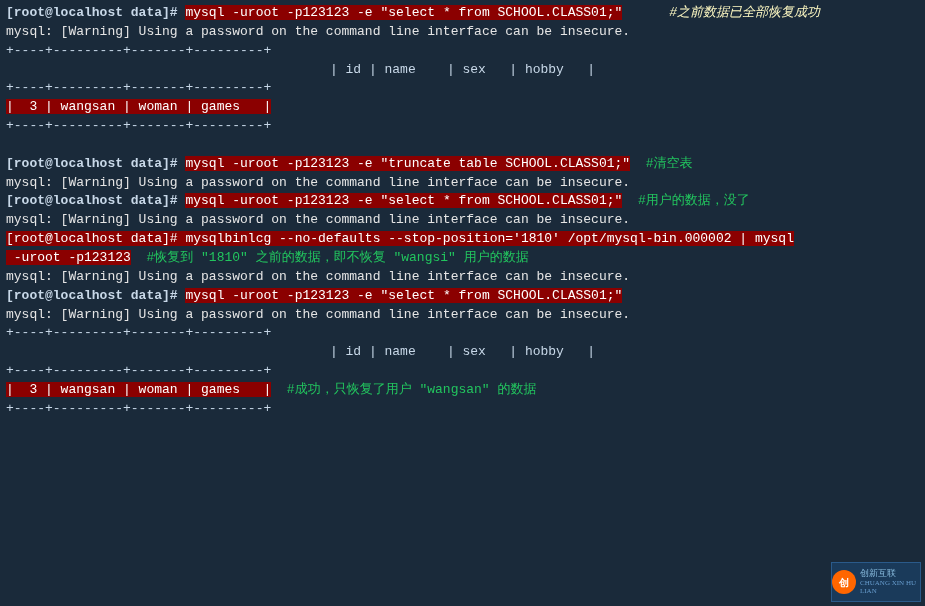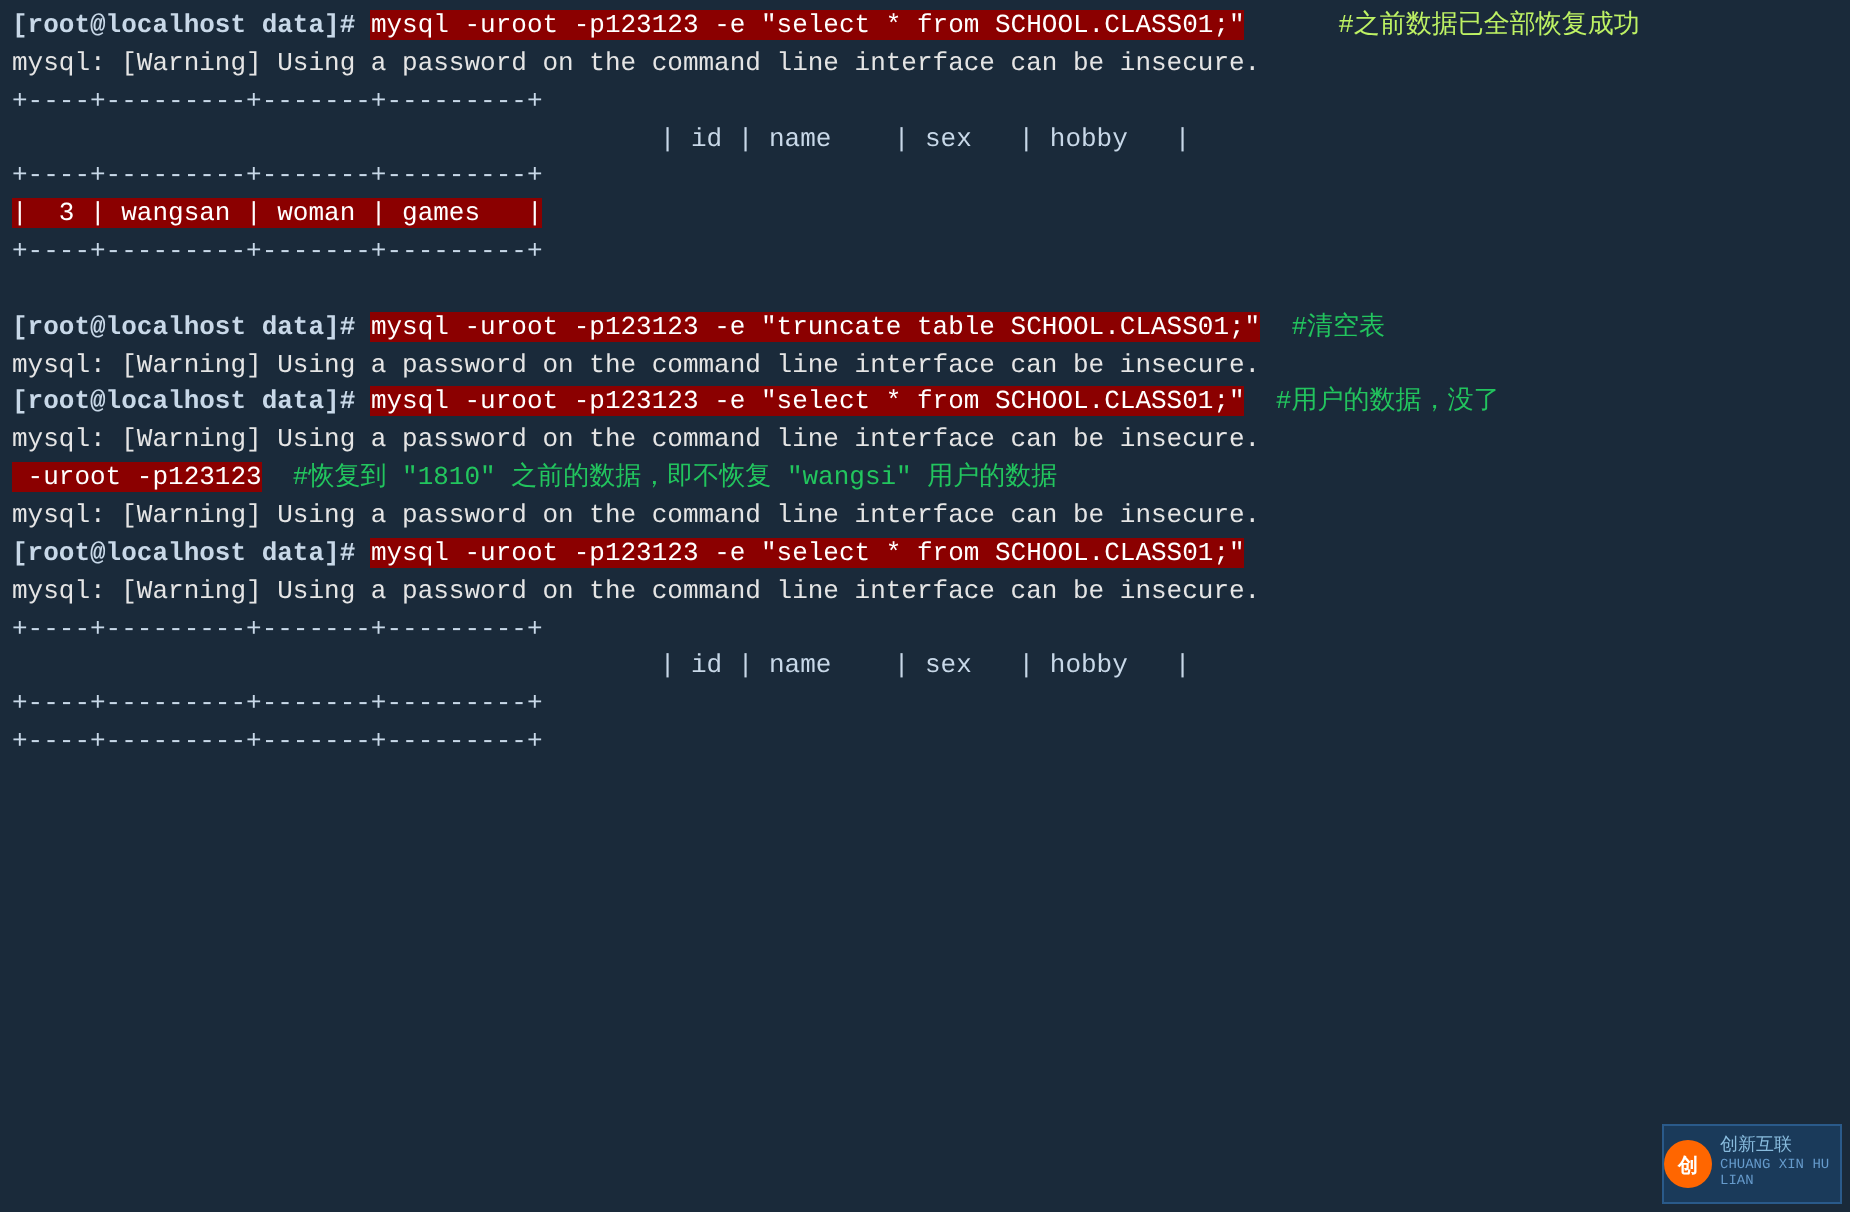--- a/index.html
+++ b/index.html
@@ -25,21 +25,22 @@
       display: block;
     }
     .prompt {
       color: #c8d8e8;
       font-weight: bold;
     }
     .warning {
       color: #e5e5e5;
     }
     .comment-yellow {
-      color: #bef264;
+      color: #fef9c3;
+      font-style: italic;
     }
     .comment-red {
       color: #22c55e;
     }
     .table-border {
       color: #c8d8e8;
     }
     .table-row {
       color: #c8d8e8;
       text-align: center;
@@ -66,21 +67,21 @@
       align-items: center;
       justify-content: center;
       color: white;
       font-size: 10px;
       font-weight: bold;
     }
     .logo-text {
       color: #88bbdd;
       font-size: 9px;
       line-height: 1.2;
-      font-family: Liberation Mono, monospace;
+      font-family: Liberation Serif, serif;
     }
     span.hl {
       background-color: #8b0000;
       color: #fff;
     }
   </style>
 </head>
 <body>
 
 <div class="terminal">
@@ -98,31 +99,33 @@
   <span class="line"> </span>
 
   <span class="line"><span class="prompt">[root@localhost data]# </span><span class="hl">mysql -uroot -p123123 -e "truncate table SCHOOL.CLASS01;"</span><span class="comment-red">  #清空表</span></span>
 
   <span class="line warning">mysql: [Warning] Using a password on the command line interface can be insecure.</span>
 
   <span class="line"><span class="prompt">[root@localhost data]# </span><span class="hl">mysql -uroot -p123123 -e "select * from SCHOOL.CLASS01;"</span><span class="comment-red">  #用户的数据，没了</span></span>
 
   <span class="line warning">mysql: [Warning] Using a password on the command line interface can be insecure.</span>
 
+  <span class="line"><span class="hl">[root@localhost data]# mysqlbinlcg --no-defaults --stop-position='1810' /opt/mysql-bin.000002 | mysql</span></span>
   <span class="line"><span class="hl"> -uroot -p123123</span><span class="comment-red">  #恢复到 "1810" 之前的数据，即不恢复 "wangsi" 用户的数据</span></span>
 
   <span class="line warning">mysql: [Warning] Using a password on the command line interface can be insecure.</span>
 
   <span class="line"><span class="prompt">[root@localhost data]# </span><span class="hl">mysql -uroot -p123123 -e "select * from SCHOOL.CLASS01;"</span></span>
 
   <span class="line warning">mysql: [Warning] Using a password on the command line interface can be insecure.</span>
 
   <span class="line table-border">+----+---------+-------+---------+</span>
   <span class="line table-row">| id | name    | sex   | hobby   |</span>
   <span class="line table-border">+----+---------+-------+---------+</span>
+  <span class="line"><span class="hl">|  3 | wangsan | woman | games   |</span><span class="comment-red">  #成功，只恢复了用户 "wangsan" 的数据</span></span>
   <span class="line table-border">+----+---------+-------+---------+</span>
 
 </div>
 
 <div class="logo-box">
   <div class="logo-icon">
     <svg width="24" height="24" viewBox="0 0 24 24">
       <circle cx="12" cy="12" r="11" fill="#ff6600"></circle>
       <text x="12" y="16" text-anchor="middle" fill="white" font-size="10" font-weight="bold" font-family="sans-serif">创</text>
     </svg>

